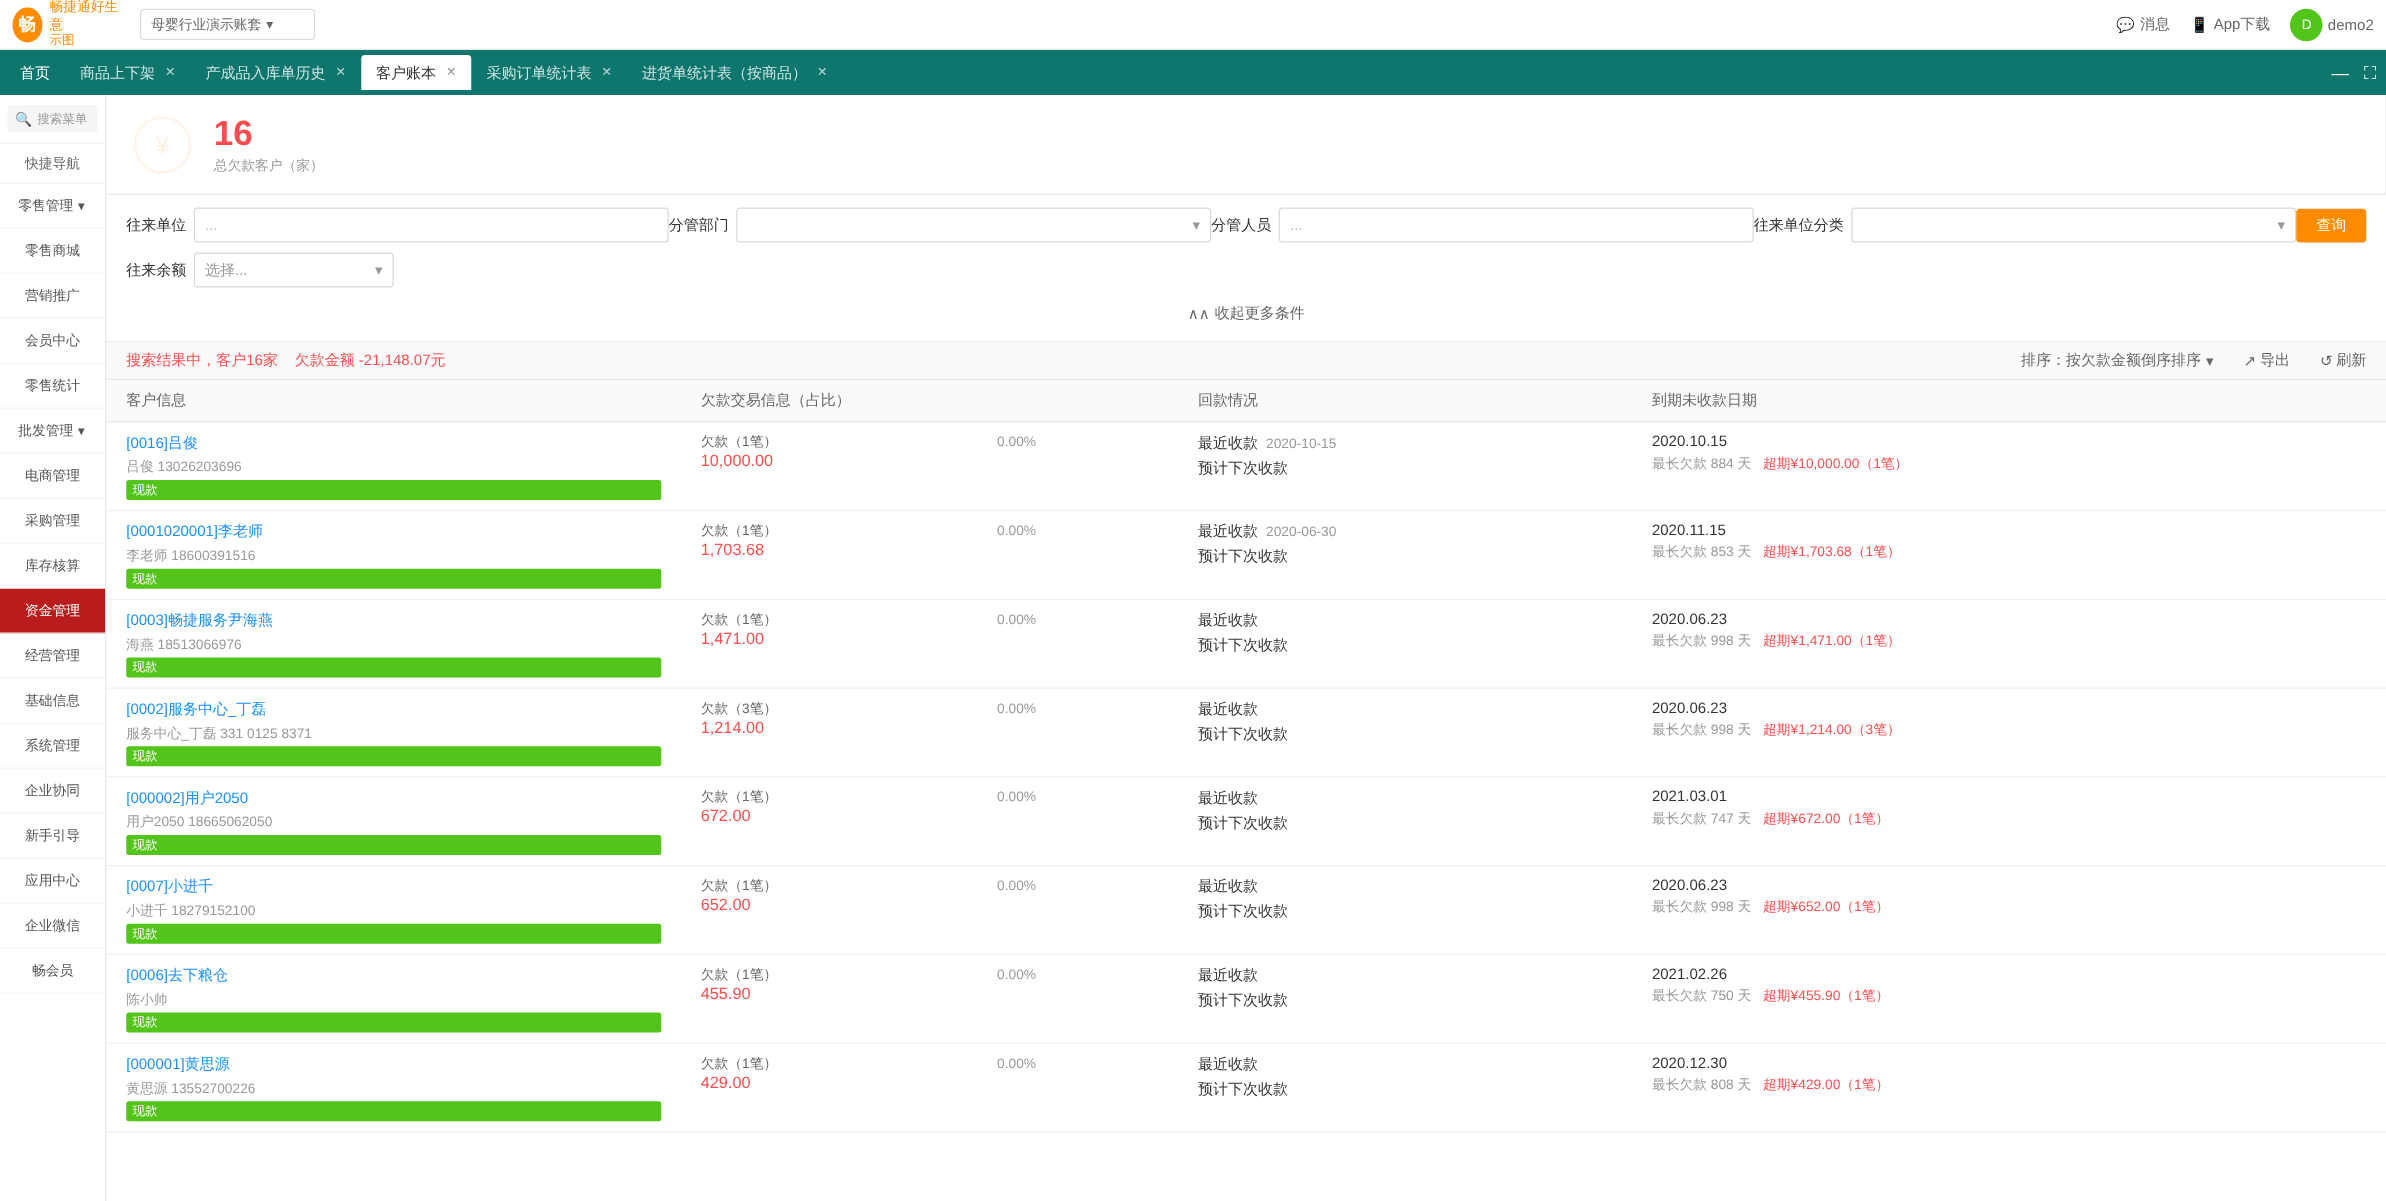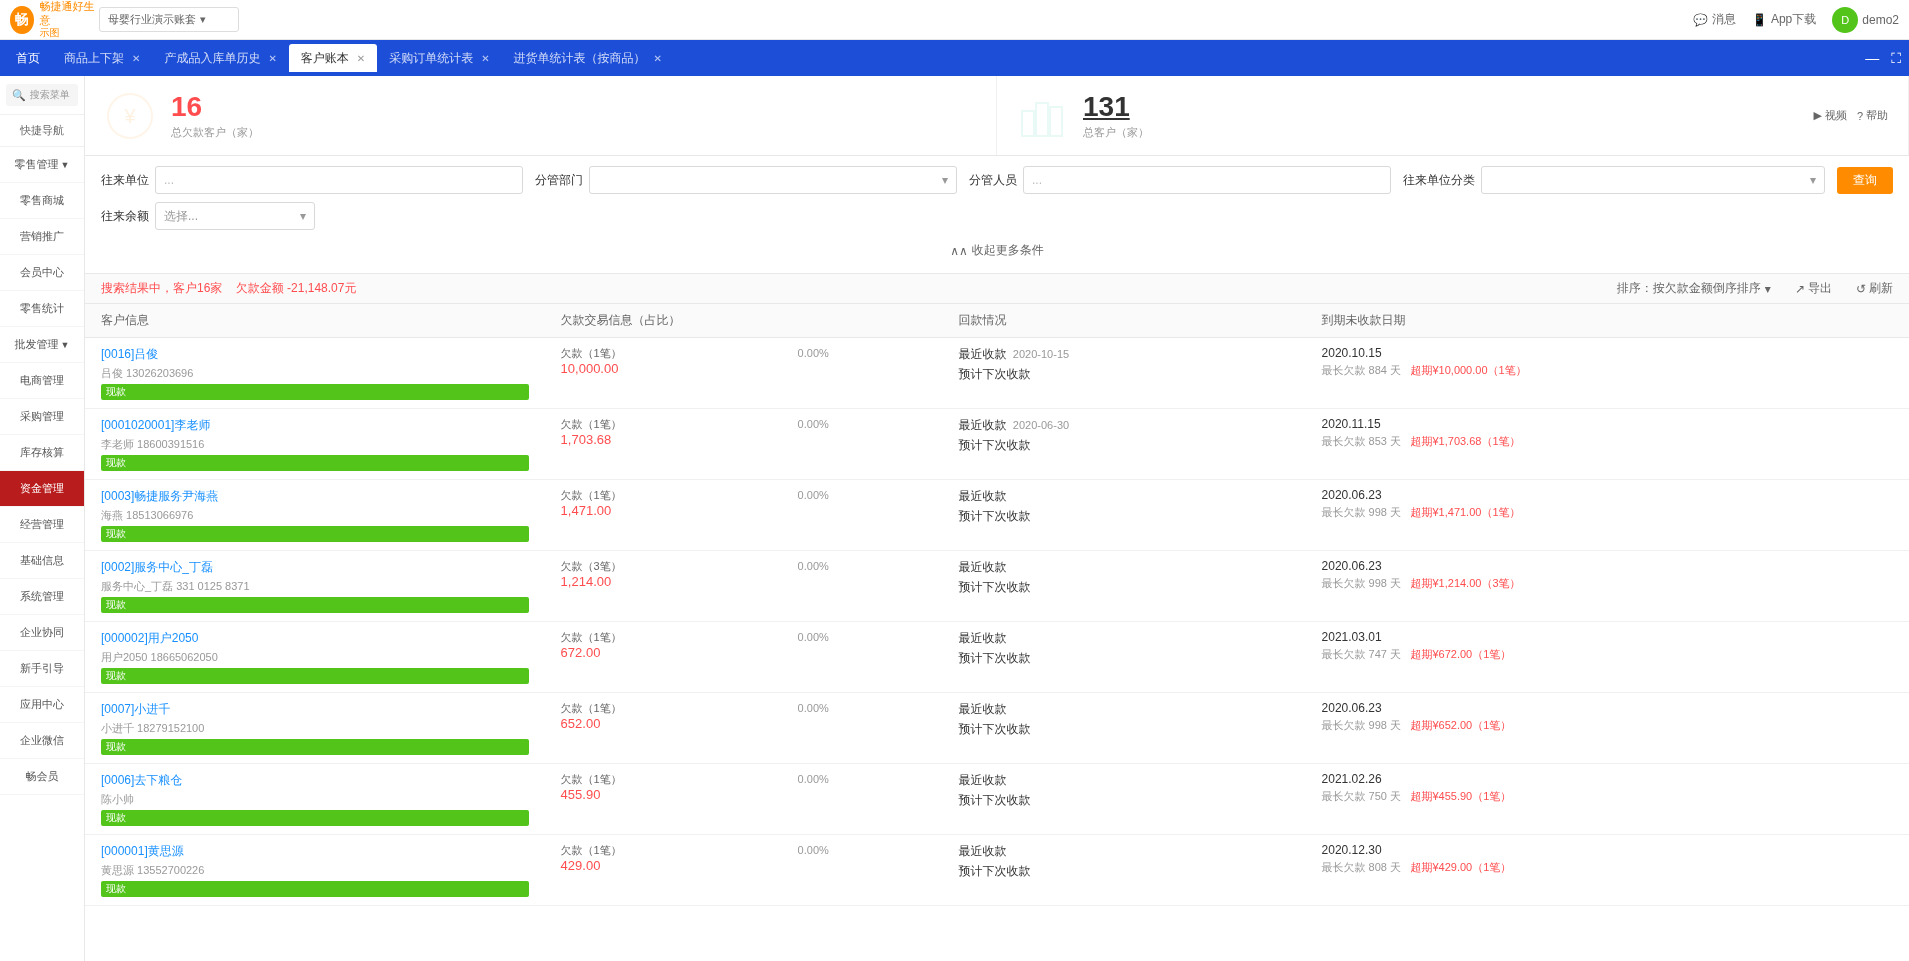--- a/index.html
+++ b/index.html
@@ -9,21 +9,21 @@
     .top-bar { display: flex; align-items: center; height: 40px; background: #fff; border-bottom: 1px solid #e8e8e8; padding: 0 10px; }
     .logo-area { display: flex; align-items: center; gap: 6px; width: 85px; }
     .logo-icon { width: 28px; height: 28px; background: #ff8c00; border-radius: 50%; display: flex; align-items: center; justify-content: center; color: white; font-size: 14px; font-weight: bold; }
     .logo-text { font-size: 11px; color: #ff8c00; line-height: 1.2; }
     .company-select { display: flex; align-items: center; gap: 4px; padding: 4px 8px; border: 1px solid #ddd; border-radius: 3px; cursor: pointer; font-size: 11px; color: #666; min-width: 140px; }
     .top-right { margin-left: auto; display: flex; align-items: center; gap: 16px; }
     .top-right-item { display: flex; align-items: center; gap: 4px; font-size: 12px; color: #666; cursor: pointer; }
     .avatar { width: 26px; height: 26px; border-radius: 50%; background: #52c41a; display: flex; align-items: center; justify-content: center; color: white; font-size: 11px; }
 
     
-    .tab-bar { display: flex; align-items: center; height: 36px; background: #1d4ed8; padding: 0 4px; }
+    .tab-bar { display: flex; align-items: center; height: 36px; background: #0f766e; padding: 0 4px; }
     .tab-item { display: flex; align-items: center; gap: 4px; padding: 0 12px; height: 28px; border-radius: 3px 3px 0 0; font-size: 12px; cursor: pointer; color: rgba(255,255,255,0.8); white-space: nowrap; }
     .tab-item.active { background: #fff; color: #333; }
     .tab-item .tab-close { font-size: 10px; color: rgba(255,255,255,0.7); margin-left: 4px; }
     .tab-item.active .tab-close { color: #999; }
     .tab-home { color: white; padding: 0 12px; font-size: 12px; cursor: pointer; }
     .tab-bar-right { margin-left: auto; display: flex; align-items: center; gap: 4px; }
     .tab-bar-btn { color: white; padding: 4px; cursor: pointer; font-size: 14px; }
 
     
     .main-layout { display: flex; height: calc(961px - 40px - 36px); }
@@ -47,21 +47,21 @@
     .summary-icon svg { opacity: 0.3; }
     .summary-data { display: flex; flex-direction: column; }
     .summary-number { font-size: 28px; font-weight: bold; color: #ff4d4f; }
     .summary-number.black { color: #333; font-weight: bold; font-size: 28px; text-decoration: underline; }
     .summary-label { font-size: 11px; color: #999; margin-top: 2px; }
     .summary-card-right { margin-left: auto; display: flex; align-items: center; gap: 10px; font-size: 11px; color: #666; }
     .summary-action-btn { display: flex; align-items: center; gap: 3px; cursor: pointer; color: #666; font-size: 11px; }
 
     
     .filter-area { background: #fff; padding: 10px 16px; border-bottom: 1px solid #e8e8e8; }
-    .filter-row { display: flex; align-items: center; gap: 12px; margin-bottom: 8px; }
+    .filter-row { display: flex; align-items: center; gap: 0; margin-bottom: 8px; }
     .filter-item { display: flex; align-items: center; gap: 6px; flex: 1; }
     .filter-label { font-size: 12px; color: #333; white-space: nowrap; }
     .filter-input { flex: 1; border: 1px solid #d9d9d9; border-radius: 3px; padding: 4px 8px; font-size: 12px; color: #333; display: flex; align-items: center; justify-content: space-between; cursor: pointer; min-height: 28px; }
     .filter-select { flex: 1; border: 1px solid #d9d9d9; border-radius: 3px; padding: 4px 8px; font-size: 12px; color: #999; display: flex; align-items: center; justify-content: space-between; cursor: pointer; min-height: 28px; }
     .filter-btn { background: #ff8c00; color: white; border: none; border-radius: 3px; padding: 5px 16px; font-size: 12px; cursor: pointer; }
     .filter-collapse { display: flex; align-items: center; justify-content: center; gap: 4px; font-size: 12px; color: #666; cursor: pointer; padding: 4px; }
 
     
     .results-bar { display: flex; align-items: center; justify-content: space-between; padding: 6px 16px; background: #fafafa; border-bottom: 1px solid #e8e8e8; font-size: 12px; }
     .results-info { color: #666; }
@@ -99,21 +99,21 @@
 <body>
 
 <div class="top-bar">
   <div class="logo-area">
     <div class="logo-icon">畅</div>
     <div class="logo-text">
       <div>畅捷通好生意</div>
       <div style="color:#ff8c00;font-size:10px">示图</div>
     </div>
   </div>
-  <div class="company-select" style="margin-left:4px;">
+  <div class="company-select" style="margin-left:17px;">
     <span>母婴行业演示账套</span>
     <span>▾</span>
   </div>
   <div class="top-right">
     <div class="top-right-item">
       <span>💬</span>
       <span>消息</span>
     </div>
     <div class="top-right-item">
       <span>📱</span>
@@ -238,43 +238,20 @@
             <text x="25" y="32" text-anchor="middle" font-size="20" fill="#ff8c00" opacity="0.4">¥</text>
           </svg>
         </div>
         <div class="summary-data">
           <span class="summary-number">16</span>
           <span class="summary-label">总欠款客户（家）</span>
         </div>
       </div>
 
 
-      <div class="summary-card">
-        <div class="summary-icon">
-          <svg width="50" height="50" viewBox="0 0 50 50">
-            <rect x="5" y="20" width="12" height="25" fill="none" stroke="#13c2a0" stroke-width="2" opacity="0.3"></rect>
-            <rect x="19" y="12" width="12" height="33" fill="none" stroke="#13c2a0" stroke-width="2" opacity="0.3"></rect>
-            <rect x="33" y="16" width="12" height="29" fill="none" stroke="#13c2a0" stroke-width="2" opacity="0.3"></rect>
-          </svg>
-        </div>
-        <div class="summary-data">
-          <span class="summary-number black">131</span>
-          <span class="summary-label">总客户（家）</span>
-        </div>
-        <div class="summary-card-right">
-          <div class="summary-action-btn">
-            <span>▶</span>
-            <span>视频</span>
-          </div>
-          <div class="summary-action-btn">
-            <span>?</span>
-            <span>帮助</span>
-          </div>
-        </div>
-      </div>
     </div>
 
     <div class="filter-area">
       <div class="filter-row">
         <div class="filter-item">
           <span class="filter-label">往来单位</span>
           <div class="filter-input">
             <span style="color:#bbb;">...</span>
           </div>
         </div>

